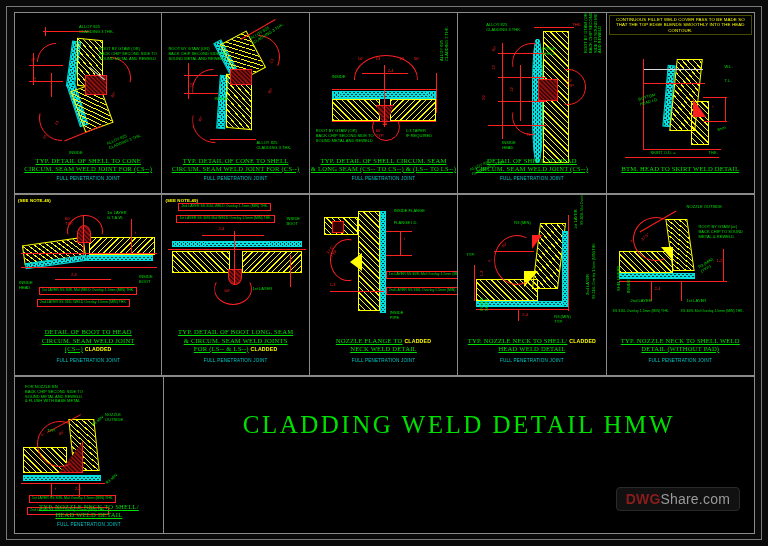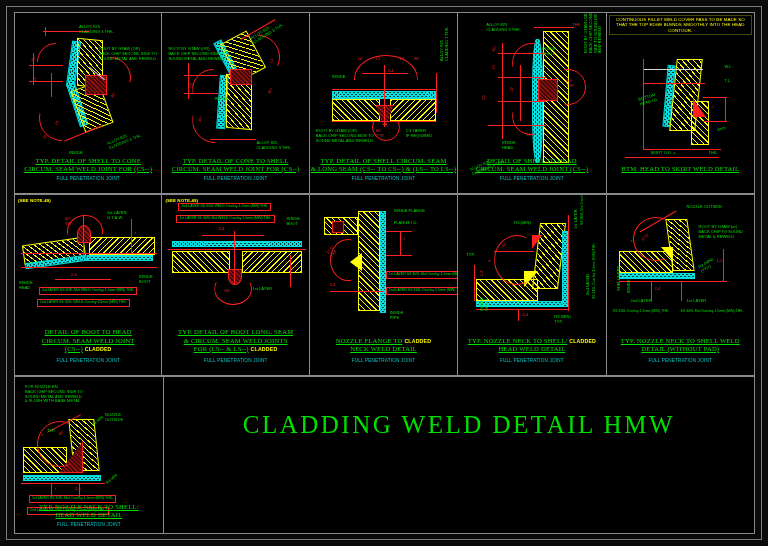--- a/index.html
+++ b/index.html
@@ -498,16 +498,19 @@
         </div>
         <div class="cap cap-main" style="bottom:14px;">
           <span>TYP. NOZZLE NECK TO SHELL/</span><br>
           <span>HEAD WELD DETAIL</span>
         </div>
         <div class="cap cap-sub" style="bottom:6px;">FULL  PENETRATION  JOINT</div>
       </div>
 
       <div class="panel p-title">
         <div id="maintitle">CLADDING  WELD  DETAIL  HMW</div>
+        <div id="watermark">
+          <span class="dwg">DWG</span><span class="share">Share.com</span>
+        </div>
       </div>
     </div>
   </div>
 </div>
 
 </body></html>

